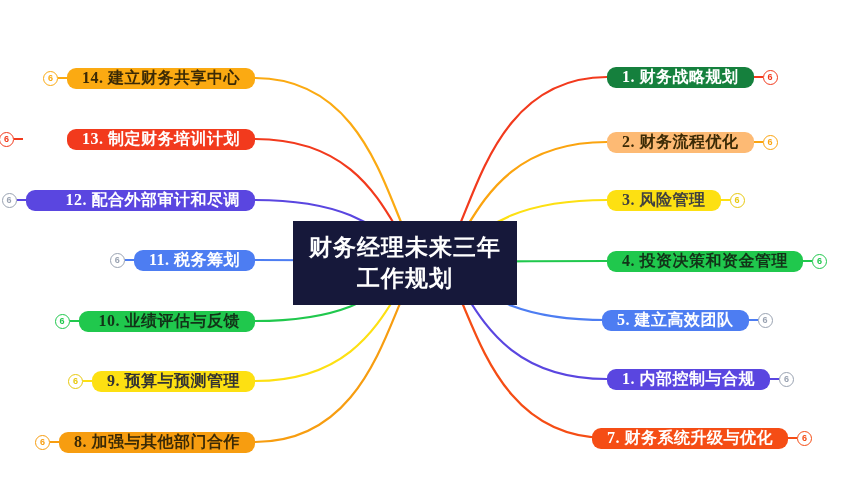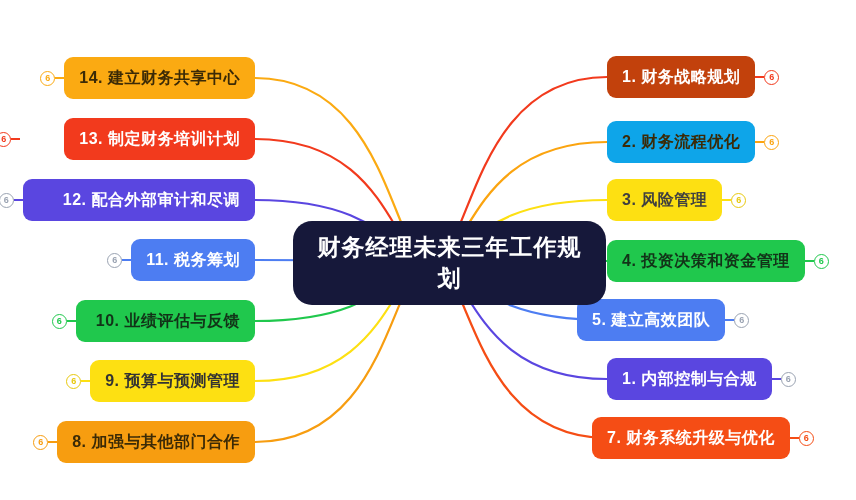--- a/index.html
+++ b/index.html
@@ -7,34 +7,34 @@
     width:856px;height:500px;background:#ffffff;overflow:hidden;
     font-family:"Liberation Sans","DejaVu Sans",sans-serif;
   }
   #canvas{position:relative;width:856px;height:500px;background:#ffffff;}
   #links{position:absolute;left:0;top:0;width:856px;height:500px;}
   #links path{fill:none;stroke-width:2.2px;stroke-linecap:round;}
 
   .row{position:absolute;display:flex;align-items:center;height:34px;}
   .topic{
     display:flex;align-items:center;justify-content:center;
-    height:42px;padding:0 15px;border-radius:9px;
+    height:21px;padding:0 15px;border-radius:9px;
     font-size:16px;font-weight:bold;white-space:nowrap;
-    box-sizing:border-box;letter-spacing:0.5px;
+    box-sizing:border-box;letter-spacing:0.5px;font-family:Liberation Serif, serif;
   }
   .stub{width:9px;height:2px;flex:0 0 auto;}
   .badge{
     flex:0 0 auto;width:15px;height:15px;border-radius:50%;
     border:1.5px solid #999;background:#ffffff;box-sizing:border-box;
     display:flex;align-items:center;justify-content:center;
     font-size:9px;font-weight:bold;line-height:1;
   }
   .center-topic{
-    position:absolute;left:293px;top:221px;width:313px;height:84px;
-    border-radius:19px;display:flex;align-items:center;justify-content:center;
+    position:absolute;left:293px;top:221px;width:224px;height:84px;
+    border-radius:0;display:flex;align-items:center;justify-content:center;
     text-align:center;font-size:23px;font-weight:bold;line-height:31px;
     padding:0 14px;box-sizing:border-box;letter-spacing:1px;
   }
 </style>
 </head>
 <body>
 
 <div id="canvas">
 
   <svg id="links" viewBox="0 0 856 500">
@@ -48,40 +48,40 @@
     <path d="M431 262 C391 262 391 78 255 78" style="stroke: rgb(251, 170, 18);"></path>
     <path d="M431 262 C391 262 391 139 255 139" style="stroke: rgb(242, 58, 29);"></path>
     <path d="M431 262 C391 262 391 200 255 200" style="stroke: rgb(90, 70, 224);"></path>
     <path d="M431 262 C391 262 391 260 255 260" style="stroke: rgb(77, 125, 242);"></path>
     <path d="M431 262 C391 262 391 321 255 321" style="stroke: rgb(32, 200, 77);"></path>
     <path d="M431 262 C391 262 391 381 255 381" style="stroke: rgb(253, 224, 18);"></path>
     <path d="M431 262 C391 262 391 442 255 442" style="stroke: rgb(247, 157, 16);"></path>
   </svg>
 
   <div class="row" style="left:607px;top:60px">
-    <div class="topic" style="background-color: #c2410c; color: rgb(255, 255, 255);">1. 财务战略规划</div>
+    <div class="topic" style="background-color: #15803d; color: rgb(255, 255, 255);">1. 财务战略规划</div>
     <div class="stub" style="background-color: rgb(242, 58, 29);"></div>
     <div class="badge" style="border-color: rgb(242, 58, 29); color: rgb(242, 58, 29);">6</div>
   </div>
   <div class="row" style="left:607px;top:125px">
-    <div class="topic" style="background-color: #0ea5e9; color: rgb(59, 42, 6);">2. 财务流程优化</div>
+    <div class="topic" style="background-color: #fdba74; color: rgb(59, 42, 6);">2. 财务流程优化</div>
     <div class="stub" style="background-color: rgb(251, 164, 15);"></div>
     <div class="badge" style="border-color: rgb(251, 164, 15); color: rgb(251, 164, 15);">6</div>
   </div>
   <div class="row" style="left:607px;top:183px">
     <div class="topic" style="background-color: rgb(253, 224, 18); color: #404040;">3. 风险管理</div>
     <div class="stub" style="background-color: rgb(253, 224, 18);"></div>
     <div class="badge" style="border-color: rgb(232, 201, 14); color: rgb(232, 201, 14);">6</div>
   </div>
   <div class="row" style="left:607px;top:244px">
     <div class="topic" style="background-color: rgb(32, 200, 77); color: rgb(18, 51, 24);">4. 投资决策和资金管理</div>
     <div class="stub" style="background-color: rgb(32, 200, 77);"></div>
     <div class="badge" style="border-color: rgb(32, 200, 77); color: rgb(32, 200, 77);">6</div>
   </div>
-  <div class="row" style="left:577px;top:303px">
+  <div class="row" style="left:602px;top:303px">
     <div class="topic" style="background-color: rgb(77, 125, 242); color: rgb(255, 255, 255);">5. 建立高效团队</div>
     <div class="stub" style="background-color: rgb(77, 125, 242);"></div>
     <div class="badge" style="border-color: rgb(154, 163, 178); color: rgb(154, 163, 178);">6</div>
   </div>
   <div class="row" style="left:607px;top:362px">
     <div class="topic" style="background-color: rgb(90, 70, 224); color: rgb(255, 255, 255);">1. 内部控制与合规</div>
     <div class="stub" style="background-color: rgb(90, 70, 224);"></div>
     <div class="badge" style="border-color: rgb(154, 163, 178); color: rgb(154, 163, 178);">6</div>
   </div>
   <div class="row" style="left:592px;top:421px">

